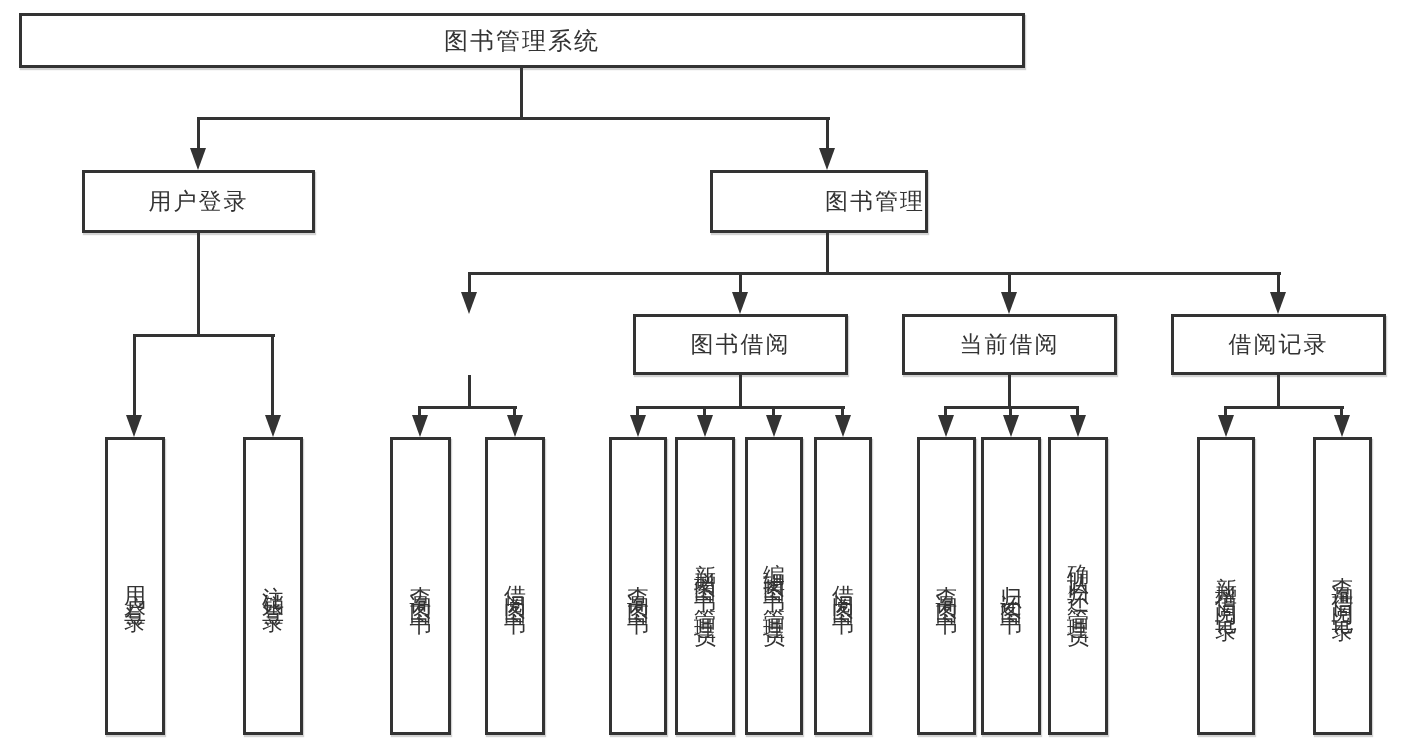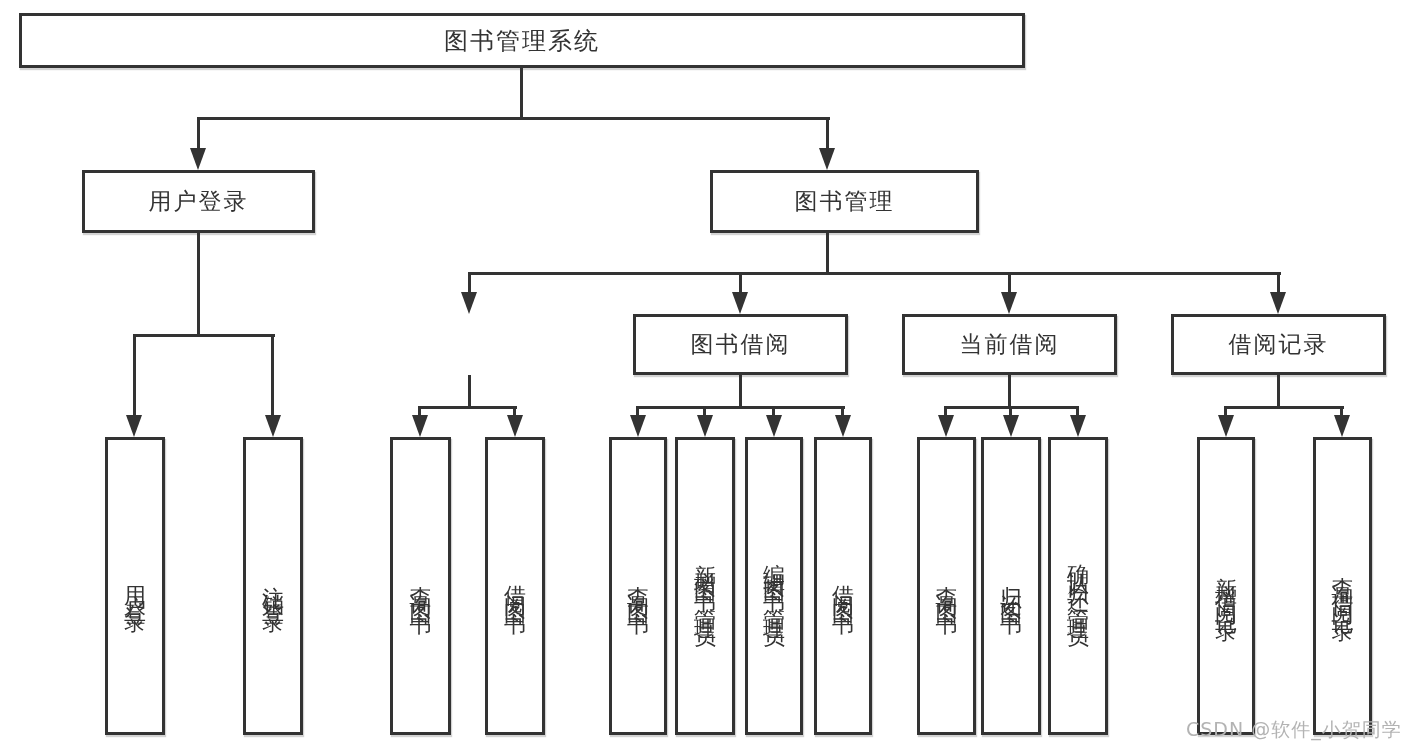--- a/index.html
+++ b/index.html
@@ -34,21 +34,21 @@
 
 <div id="canvas">
 
   <div class="box title" style="left:19px;top:13px;width:1006px;height:55px;">
     <span class="hlabel">图书管理系统</span>
   </div>
 
   <div class="box" style="left:82px;top:170px;width:233px;height:63px;">
     <span class="hlabel">用户登录</span>
   </div>
-  <div class="box" style="left:710px;top:170px;width:269px;height:63px;">
+  <div class="box" style="left:710px;top:170px;width:218px;height:63px;justify-content:flex-end;">
     <span class="hlabel">图书管理</span>
   </div>
 
   <div class="box" style="left:902px;top:314px;width:215px;height:61px;">
     <span class="hlabel">当前借阅</span>
   </div>
   <div class="box" style="left:633px;top:314px;width:215px;height:61px;">
     <span class="hlabel">图书借阅</span>
   </div>
   <div class="box" style="left:1171px;top:314px;width:215px;height:61px;">
@@ -147,14 +147,13 @@
   <i class="ln" style="left:1076px;top:406px;width:3px;height:12px;"></i>
   <i class="ar" style="left:1070px;top:415px;"></i>
 
   <i class="ln" style="left:1277px;top:375px;width:3px;height:33px;"></i>
   <i class="ln" style="left:1224px;top:406px;width:120px;height:3px;"></i>
   <i class="ln" style="left:1224px;top:406px;width:3px;height:12px;"></i>
   <i class="ar" style="left:1218px;top:415px;"></i>
   <i class="ln" style="left:1340px;top:406px;width:3px;height:12px;"></i>
   <i class="ar" style="left:1334px;top:415px;"></i>
 
-  <div id="watermark">CSDN @软件_小贺同学</div>
 </div>
 
 </body></html>

